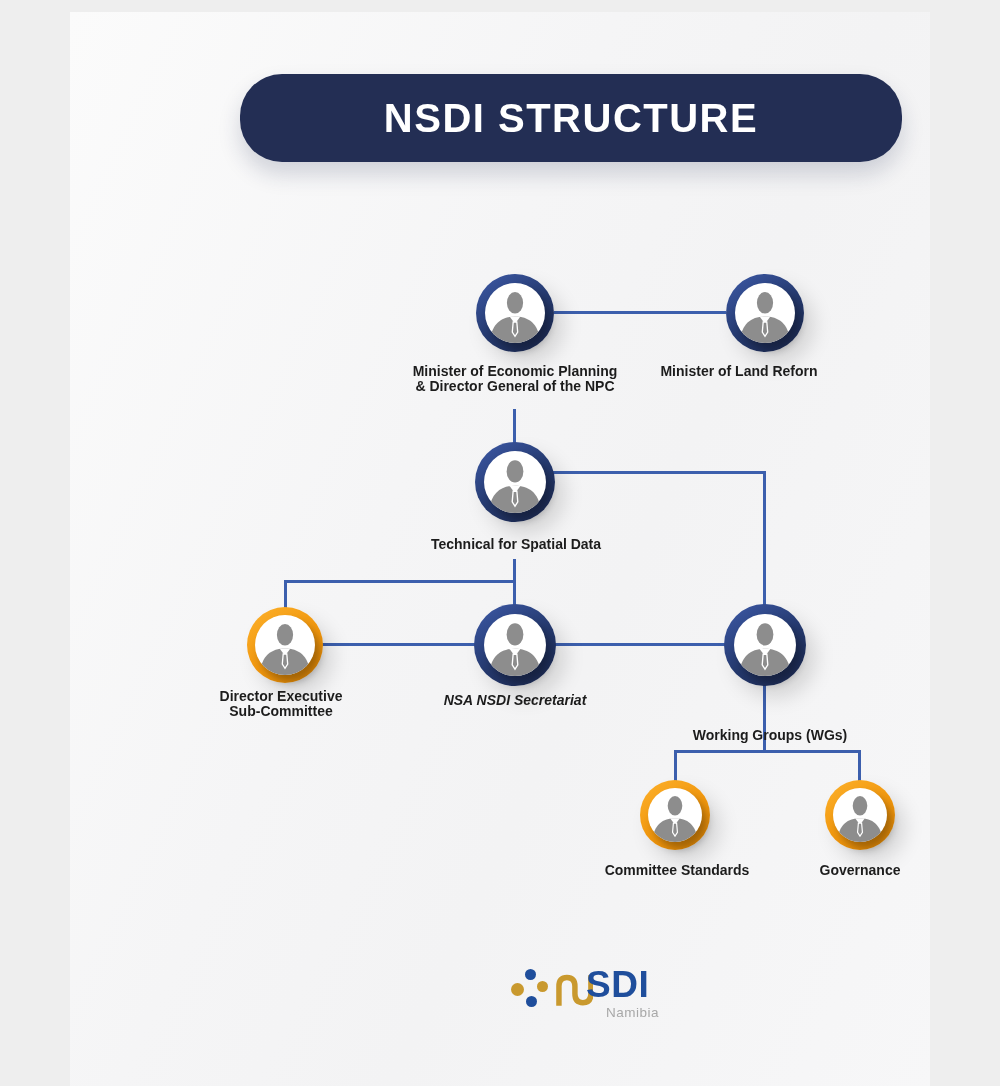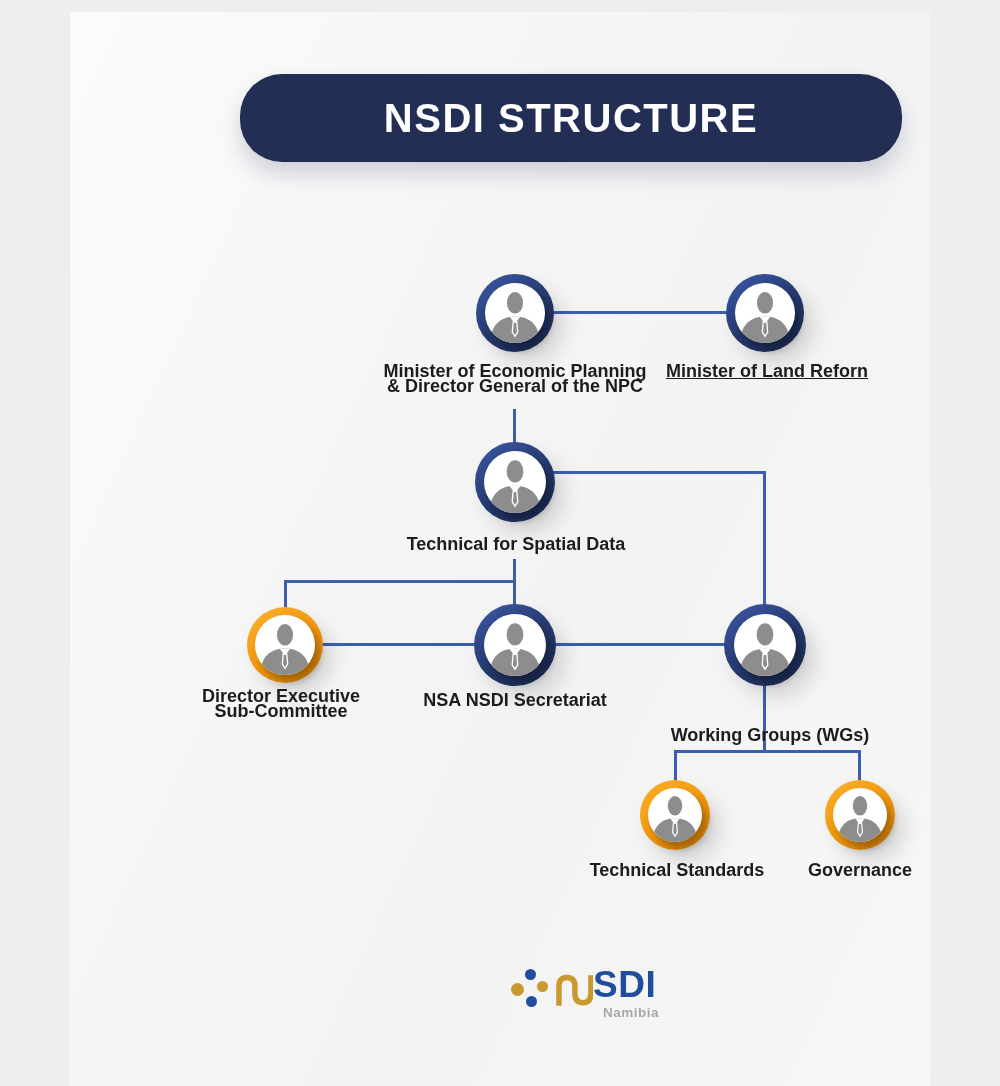--- a/index.html
+++ b/index.html
@@ -36,39 +36,39 @@
   .ring-navy{background:linear-gradient(145deg,#3d5aa8 0%,#24386c 55%,#1c2950 100%);}
   .ring-orange{background:linear-gradient(145deg,#fdb12b 0%,#f0960d 55%,#e08705 100%);}
   .disc{
     border-radius:50%;background:#ffffff;overflow:hidden;
     box-shadow:5px 7px 9px rgba(0,0,0,0.30);
     width:100%;height:100%;
   }
   .disc svg{display:block;width:100%;height:100%;}
   .node-label{
     position:absolute;transform:translateX(-50%);
-    text-align:center;font-size:18px;font-weight:600;line-height:15px;
+    text-align:center;font-size:14px;font-weight:600;line-height:15px;
     color:#1c1c1c;white-space:nowrap;
   }
   
   .logo{position:absolute;left:441px;top:953px;width:160px;height:60px;}
   .logo .dots{position:absolute;left:0;top:4px;width:37px;height:38px;}
   .logo .dots span{position:absolute;border-radius:50%;display:block;}
   .dot-top   {left:14px;top:0;    width:11px;height:11px;background:#1f4e9c;}
   .dot-left  {left:0;   top:14px; width:13px;height:13px;background:#c9992e;}
   .dot-right {left:26px;top:12px; width:11px;height:11px;background:#c9992e;}
   .dot-bottom{left:15px;top:27px; width:11px;height:11px;background:#1f4e9c;}
   .logo .nglyph{position:absolute;left:45px;top:9px;}
   .logo .sdi{
-    position:absolute;left:82px;top:-1px;
+    position:absolute;left:75px;top:-1px;
     font-size:37px;font-weight:bold;color:#1f4e9c;letter-spacing:0.5px;
   }
   .logo .country{
     position:absolute;left:60px;top:40px;width:88px;text-align:right;
-    font-size:13.5px;color:#a8a8a8;letter-spacing:0.5px;font-weight:bold;
+    font-size:13.5px;color:#a8a8a8;letter-spacing:0.5px;
   }
 </style>
 </head>
 <body>
 
 <div id="stage">
 
   <div class="banner">
     <h1>NSDI STRUCTURE</h1>
   </div>
@@ -104,21 +104,21 @@
       <div class="node ring-navy" style="left: 656px; top: 262px; width: 78px; height: 78px; padding: 9px; box-sizing: border-box;">
         <div class="disc">
           <svg viewBox="0 0 100 100">
             <ellipse cx="50" cy="33" rx="13.5" ry="18" fill="#8d8d8d"></ellipse>
             <path d="M8,100 C10,67 28,56 50,56 C72,56 90,67 92,100 Z" fill="#8d8d8d"></path>
             <path d="M41,56 L50,68 L59,56 Z" fill="#ffffff"></path>
             <path d="M47,65 L53,65 L54.5,82 L50,89 L45.5,82 Z" fill="#8d8d8d" stroke="#ffffff" stroke-width="2.2"></path>
           </svg>
         </div>
       </div>
-      <div class="node-label" style="left: 697px; top: 352px; text-decoration: underline;">
+      <div class="node-label" style="left: 669px; top: 352px;">
         <div>Minister of Land Reforn</div>
       </div>
       <div class="node ring-navy" style="left: 405px; top: 430px; width: 80px; height: 80px; padding: 9px; box-sizing: border-box;">
         <div class="disc">
           <svg viewBox="0 0 100 100">
             <ellipse cx="50" cy="33" rx="13.5" ry="18" fill="#8d8d8d"></ellipse>
             <path d="M8,100 C10,67 28,56 50,56 C72,56 90,67 92,100 Z" fill="#8d8d8d"></path>
             <path d="M41,56 L50,68 L59,56 Z" fill="#ffffff"></path>
             <path d="M47,65 L53,65 L54.5,82 L50,89 L45.5,82 Z" fill="#8d8d8d" stroke="#ffffff" stroke-width="2.2"></path>
           </svg>
@@ -144,21 +144,21 @@
       <div class="node ring-navy" style="left: 404px; top: 592px; width: 82px; height: 82px; padding: 10px; box-sizing: border-box;">
         <div class="disc">
           <svg viewBox="0 0 100 100">
             <ellipse cx="50" cy="33" rx="13.5" ry="18" fill="#8d8d8d"></ellipse>
             <path d="M8,100 C10,67 28,56 50,56 C72,56 90,67 92,100 Z" fill="#8d8d8d"></path>
             <path d="M41,56 L50,68 L59,56 Z" fill="#ffffff"></path>
             <path d="M47,65 L53,65 L54.5,82 L50,89 L45.5,82 Z" fill="#8d8d8d" stroke="#ffffff" stroke-width="2.2"></path>
           </svg>
         </div>
       </div>
-      <div class="node-label" style="left: 445px; top: 681px;">
+      <div class="node-label" style="left: 445px; top: 681px; font-style: italic;">
         <div>NSA NSDI Secretariat</div>
       </div>
       <div class="node ring-navy" style="left: 654px; top: 592px; width: 82px; height: 82px; padding: 10px; box-sizing: border-box;">
         <div class="disc">
           <svg viewBox="0 0 100 100">
             <ellipse cx="50" cy="33" rx="13.5" ry="18" fill="#8d8d8d"></ellipse>
             <path d="M8,100 C10,67 28,56 50,56 C72,56 90,67 92,100 Z" fill="#8d8d8d"></path>
             <path d="M41,56 L50,68 L59,56 Z" fill="#ffffff"></path>
             <path d="M47,65 L53,65 L54.5,82 L50,89 L45.5,82 Z" fill="#8d8d8d" stroke="#ffffff" stroke-width="2.2"></path>
           </svg>
@@ -171,21 +171,21 @@
         <div class="disc">
           <svg viewBox="0 0 100 100">
             <ellipse cx="50" cy="33" rx="13.5" ry="18" fill="#8d8d8d"></ellipse>
             <path d="M8,100 C10,67 28,56 50,56 C72,56 90,67 92,100 Z" fill="#8d8d8d"></path>
             <path d="M41,56 L50,68 L59,56 Z" fill="#ffffff"></path>
             <path d="M47,65 L53,65 L54.5,82 L50,89 L45.5,82 Z" fill="#8d8d8d" stroke="#ffffff" stroke-width="2.2"></path>
           </svg>
         </div>
       </div>
       <div class="node-label" style="left: 607px; top: 851px;">
-        <div>Technical Standards</div>
+        <div>Committee Standards</div>
       </div>
       <div class="node ring-orange" style="left: 755px; top: 768px; width: 70px; height: 70px; padding: 8px; box-sizing: border-box;">
         <div class="disc">
           <svg viewBox="0 0 100 100">
             <ellipse cx="50" cy="33" rx="13.5" ry="18" fill="#8d8d8d"></ellipse>
             <path d="M8,100 C10,67 28,56 50,56 C72,56 90,67 92,100 Z" fill="#8d8d8d"></path>
             <path d="M41,56 L50,68 L59,56 Z" fill="#ffffff"></path>
             <path d="M47,65 L53,65 L54.5,82 L50,89 L45.5,82 Z" fill="#8d8d8d" stroke="#ffffff" stroke-width="2.2"></path>
           </svg>
         </div>

